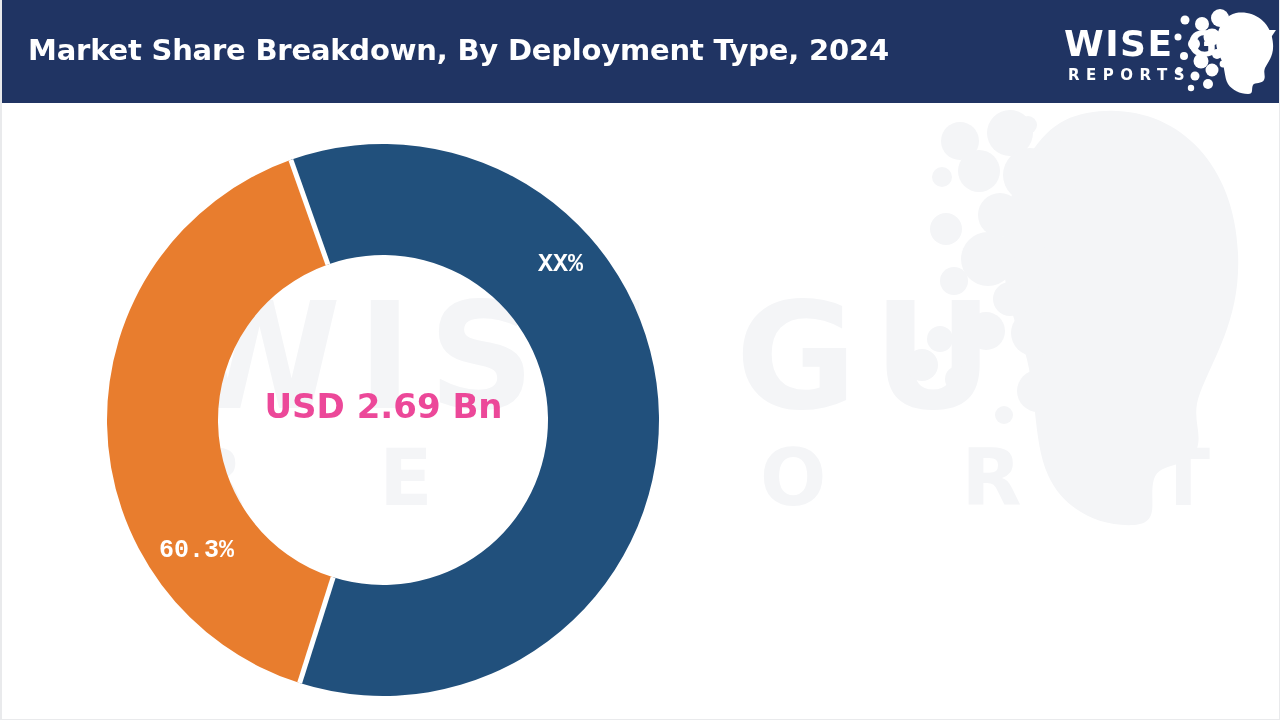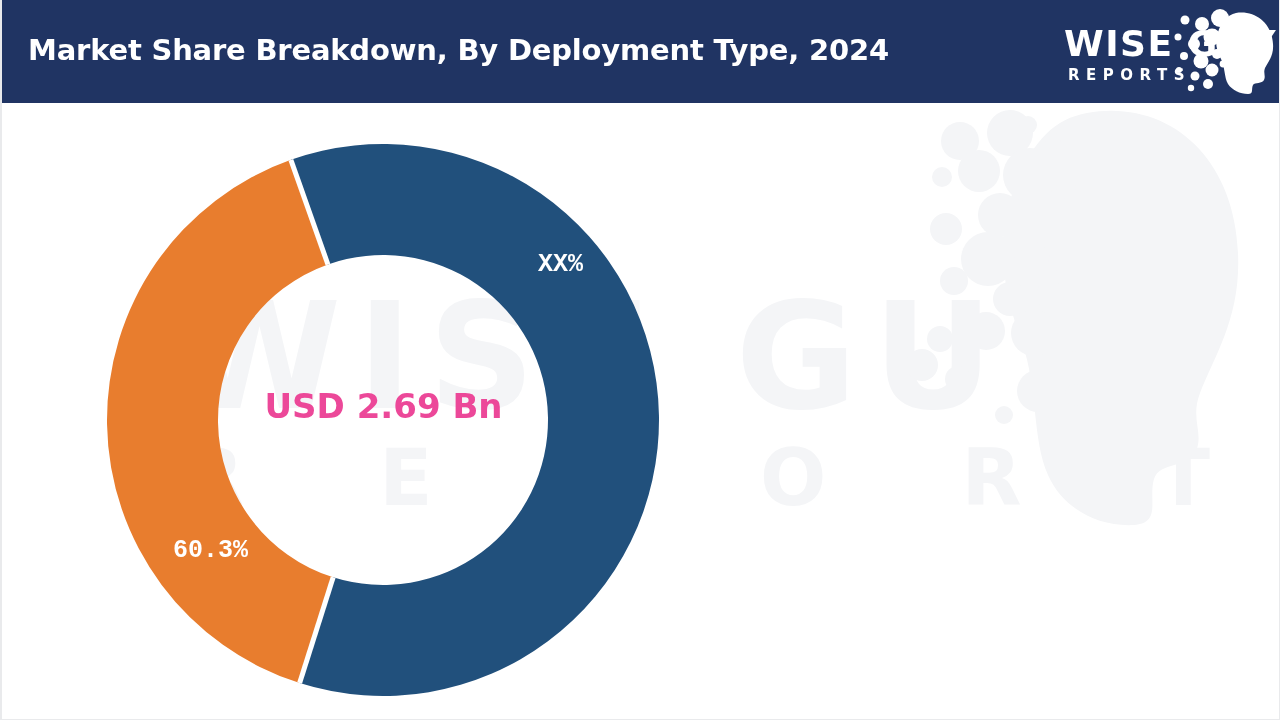--- a/index.html
+++ b/index.html
@@ -116,21 +116,21 @@
     font-size: 25px;
     font-weight: bold;
     white-space: nowrap;
     z-index: 3;
   }
   #label-on-prem {
     left: 536px;
     top: 147px;
   }
   #label-cloud {
-    left: 171px;
+    left: 157px;
     top: 433px;
     text-align: right;
   }
 
   #center-label {
     position: absolute;
     left: 0;
     top: 283px;
     width: 763px;
     text-align: center;

